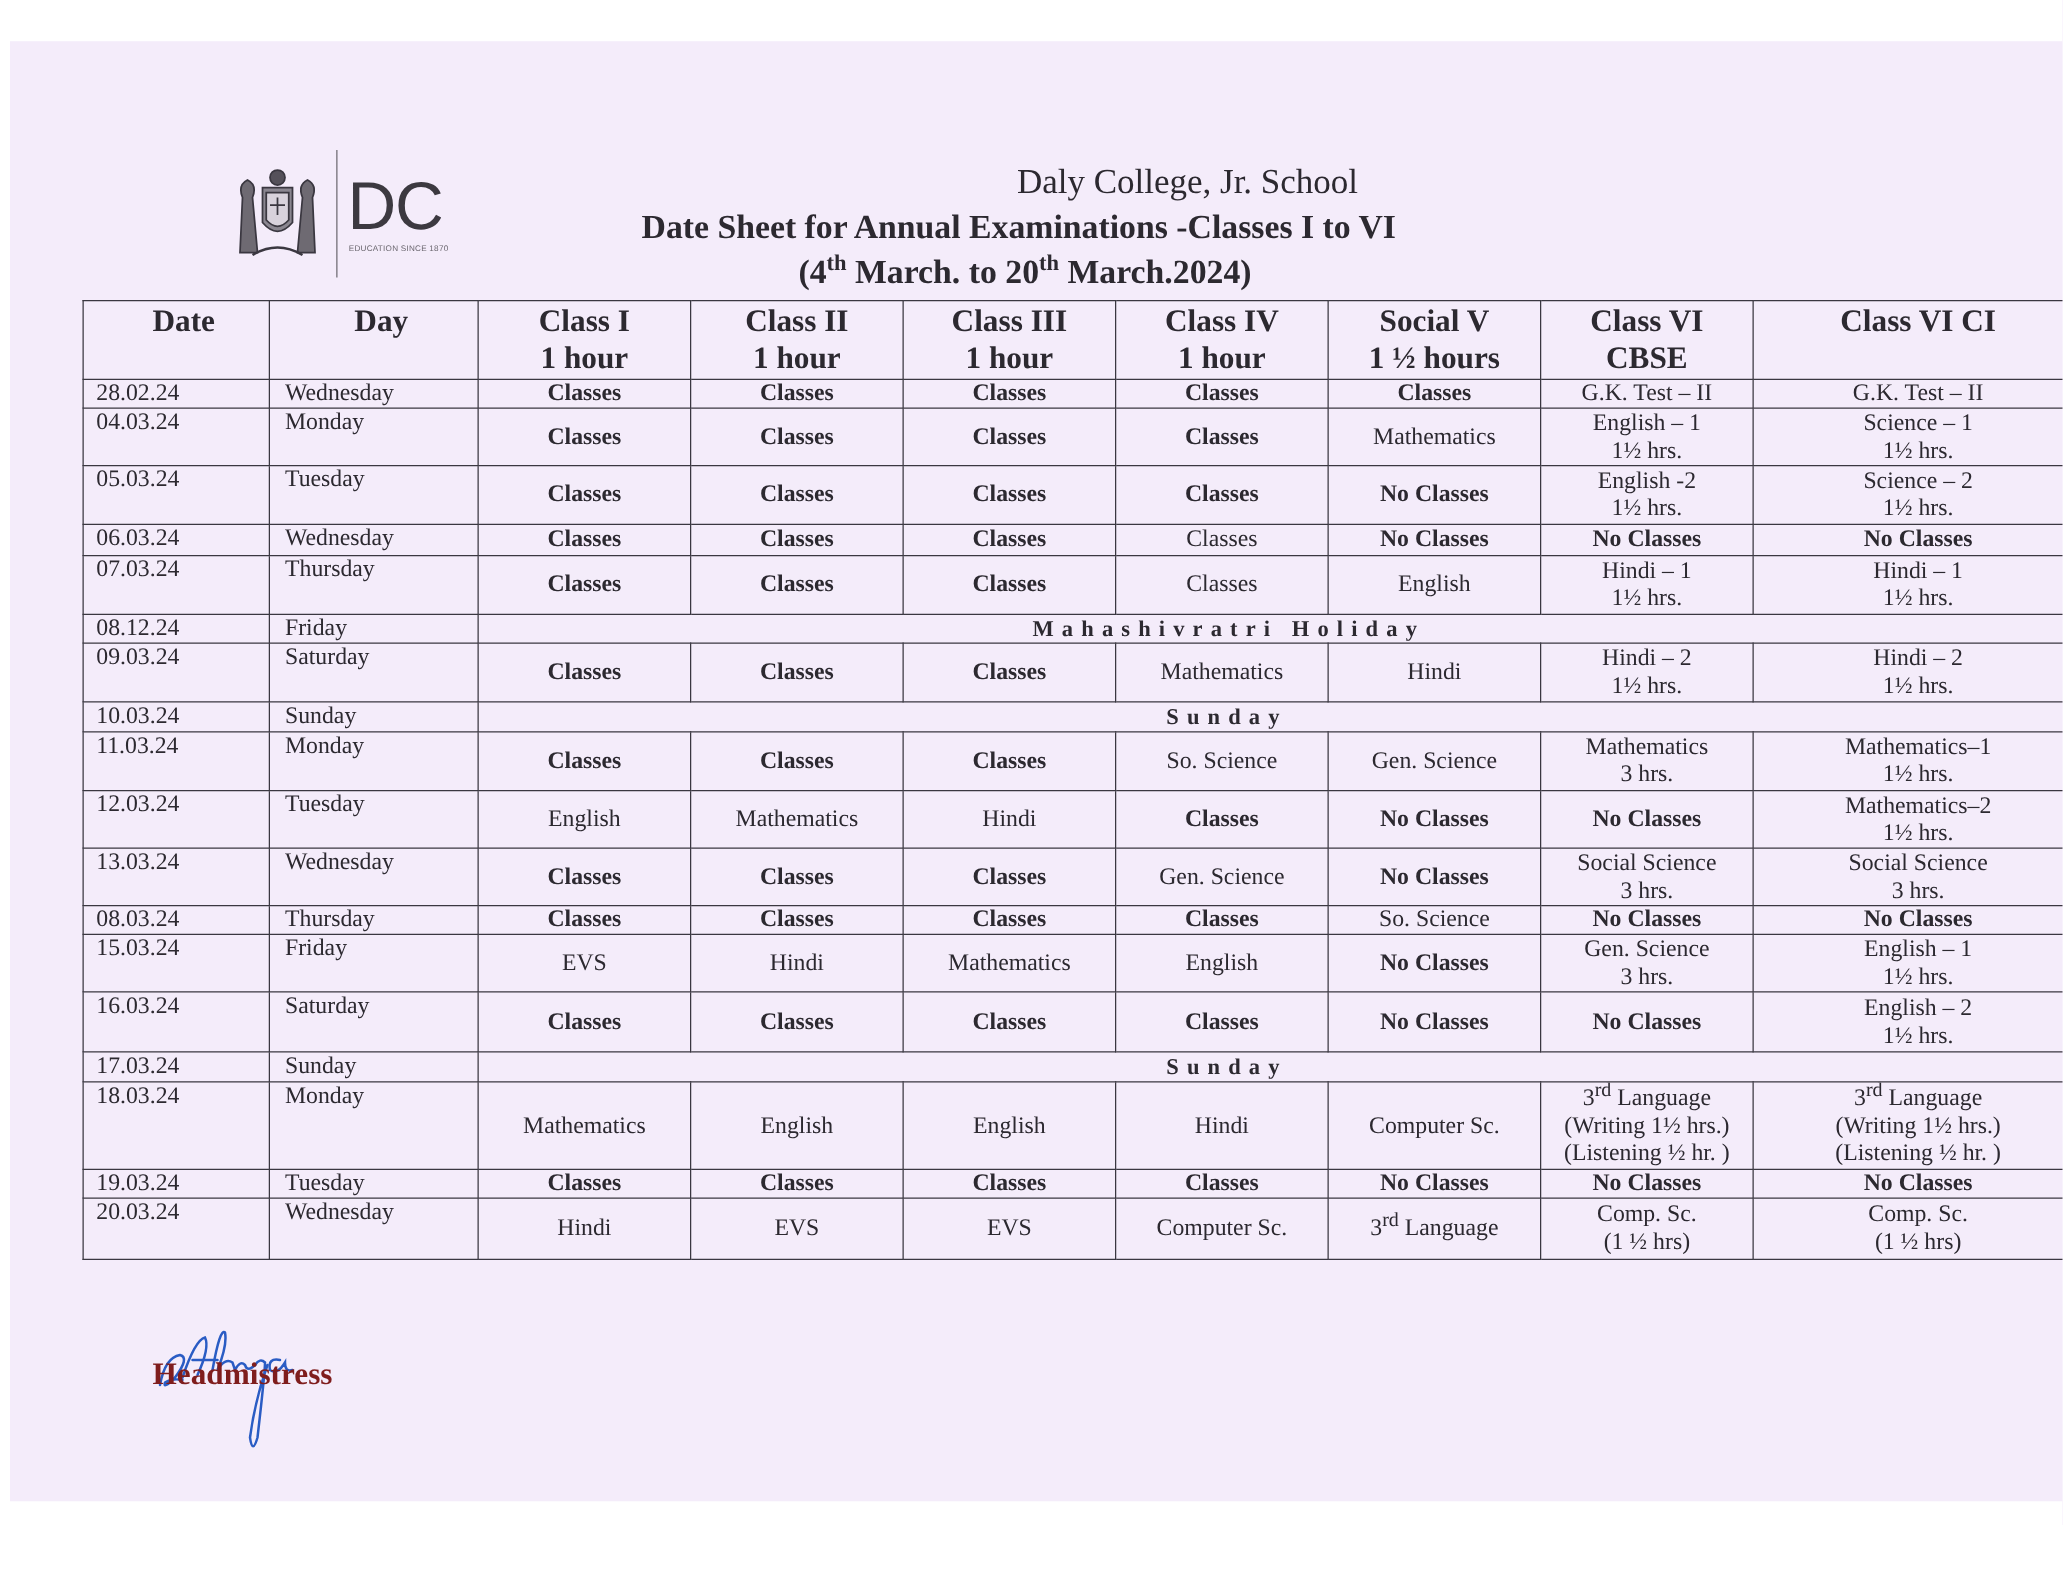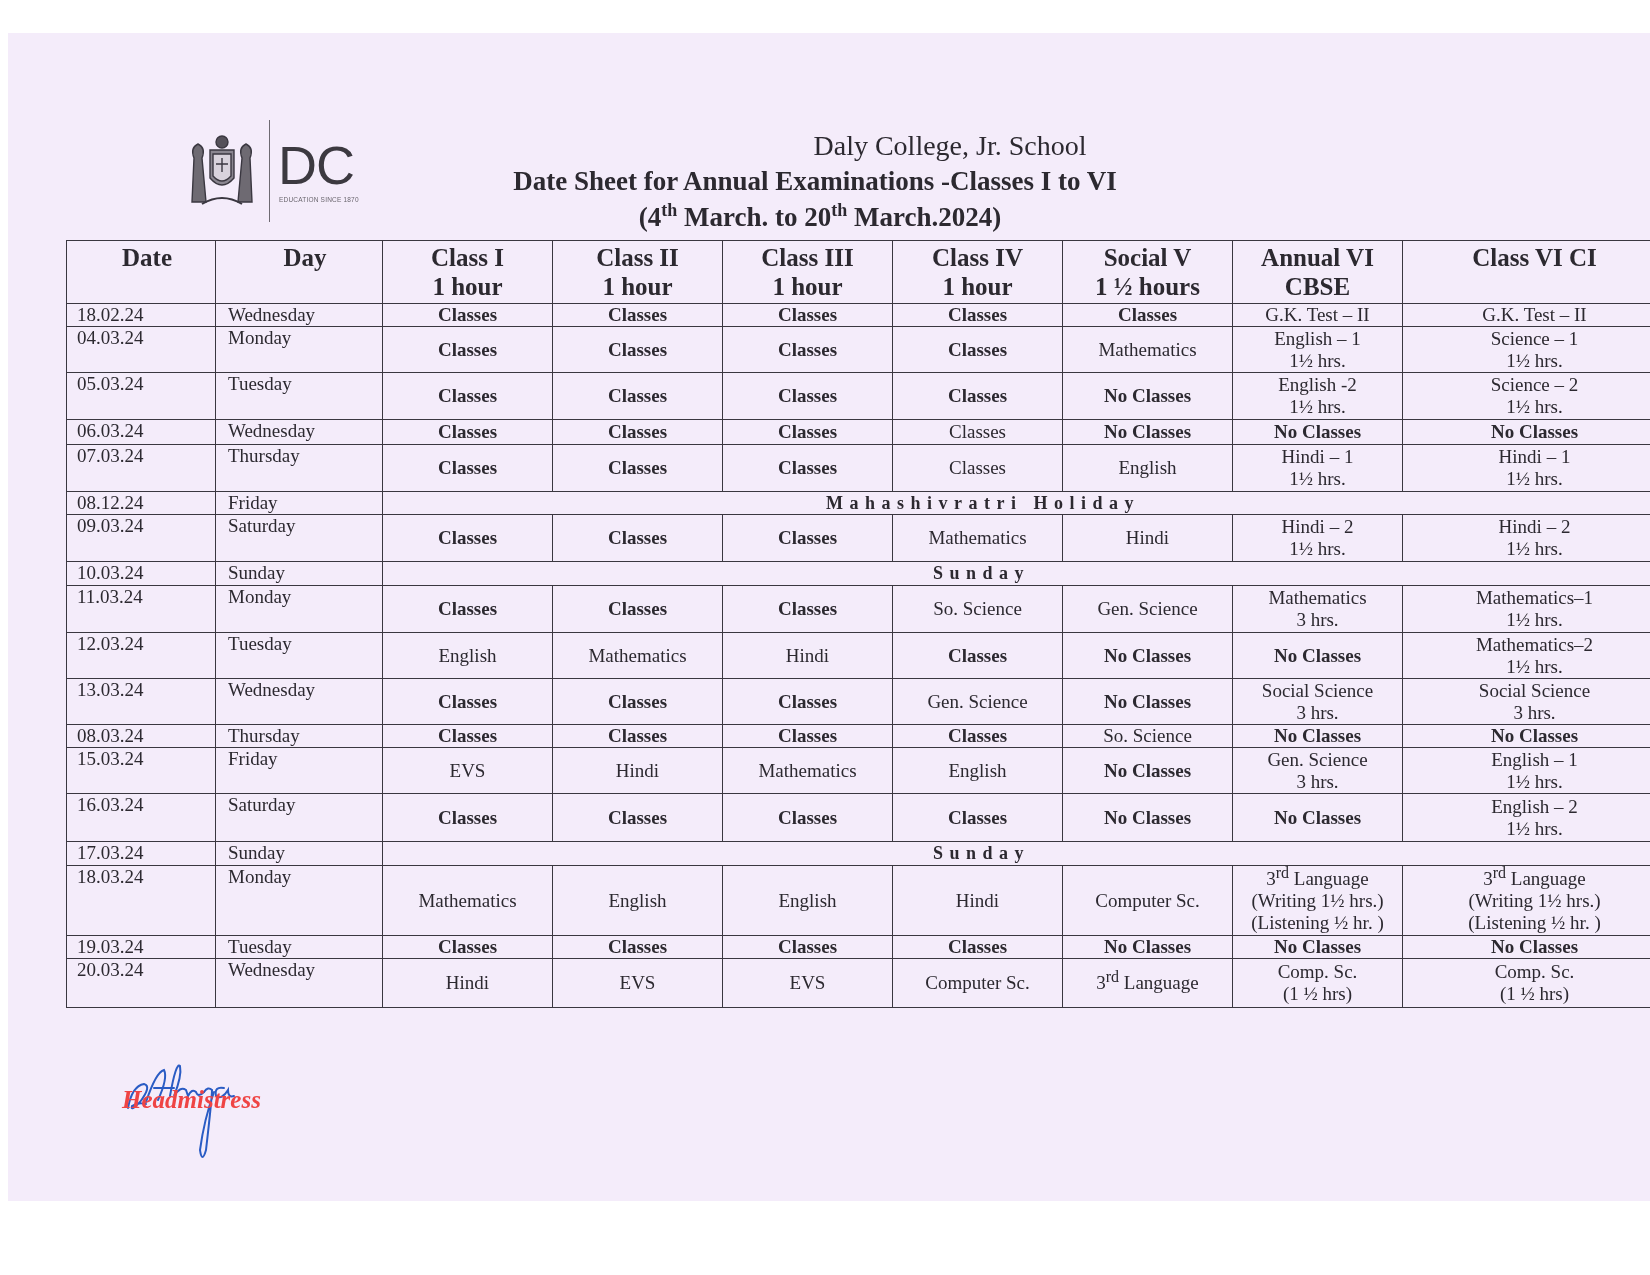--- a/index.html
+++ b/index.html
@@ -18,21 +18,21 @@
   table.ds{position:absolute;left:66px;top:240px;border-collapse:collapse;table-layout:fixed;width:1600px;}
   table.ds td,table.ds th{border:1.6px solid #3a3740;padding:0;font-size:19px;line-height:22px;vertical-align:middle;text-align:center;overflow:hidden;white-space:nowrap;}
   table.ds th{font-weight:bold;font-size:25px;line-height:29px;vertical-align:top;padding-top:2px;}
   table.ds th.l{text-align:center;padding-left:12px;}
   table.ds td.date,table.ds td.day{text-align:left;vertical-align:top;padding-left:10px;}
   table.ds td.day{padding-left:12px;}
   .b{font-weight:bold;}
   .span-cell{text-align:left !important;font-weight:bold;letter-spacing:6.5px;font-size:18px !important;}
   sup{font-size:16px;line-height:0;}
   .sig{position:absolute;left:120px;top:1058px;width:180px;height:110px;}
-  .sig-label{position:absolute;left:122px;top:1086px;font-size:25px;font-weight:bold;color:#ef4444;font-style:italic;}
+  .sig-label{position:absolute;left:122px;top:1086px;font-size:25px;font-weight:bold;color:#7f1d1d;}
 </style>
 </head>
 <body>
 
 <div class="sheet"></div>
 
 <div class="logo">
   <svg class="crest" viewBox="0 0 80 84">
     <g fill="none" stroke="#3a3740" stroke-width="1.4">
       <path d="M28 22 L52 22 L52 50 Q40 64 28 50 Z" fill="#8a8690"></path>
@@ -89,32 +89,32 @@
         </th>
         <th>
           <div>Class IV</div>
           <div>1 hour</div>
         </th>
         <th>
           <div>Social V</div>
           <div>1 ½ hours</div>
         </th>
         <th>
-          <div>Annual VI</div>
+          <div>Class VI</div>
           <div>CBSE</div>
         </th>
         <th>
           <div>Class VI CI</div>
           <div></div>
         </th>
       </tr>
   </thead>
   <tbody id="tbody">
       <tr style="height: 19px;">
-        <td class="date">18.02.24</td>
+        <td class="date">28.02.24</td>
         <td class="day">Wednesday</td>
         <td class="b">
           <div>Classes</div>
         </td>
         <td class="b">
           <div>Classes</div>
         </td>
         <td class="b">
           <div>Classes</div>
         </td>

